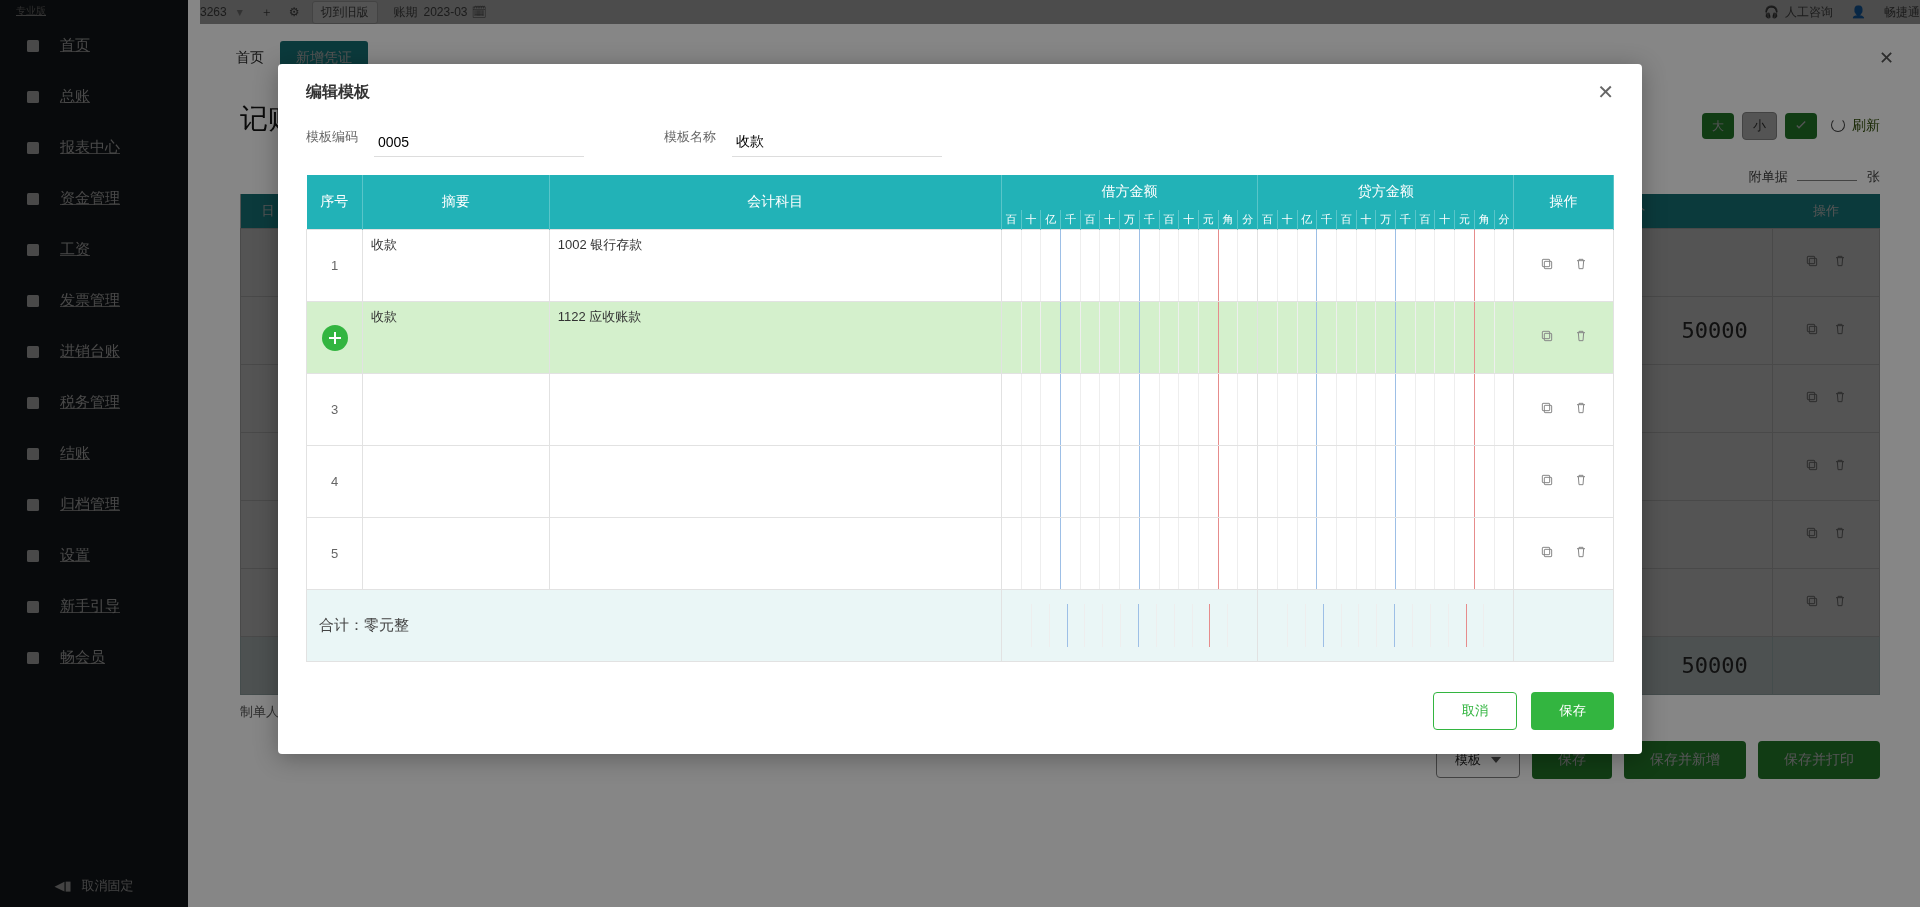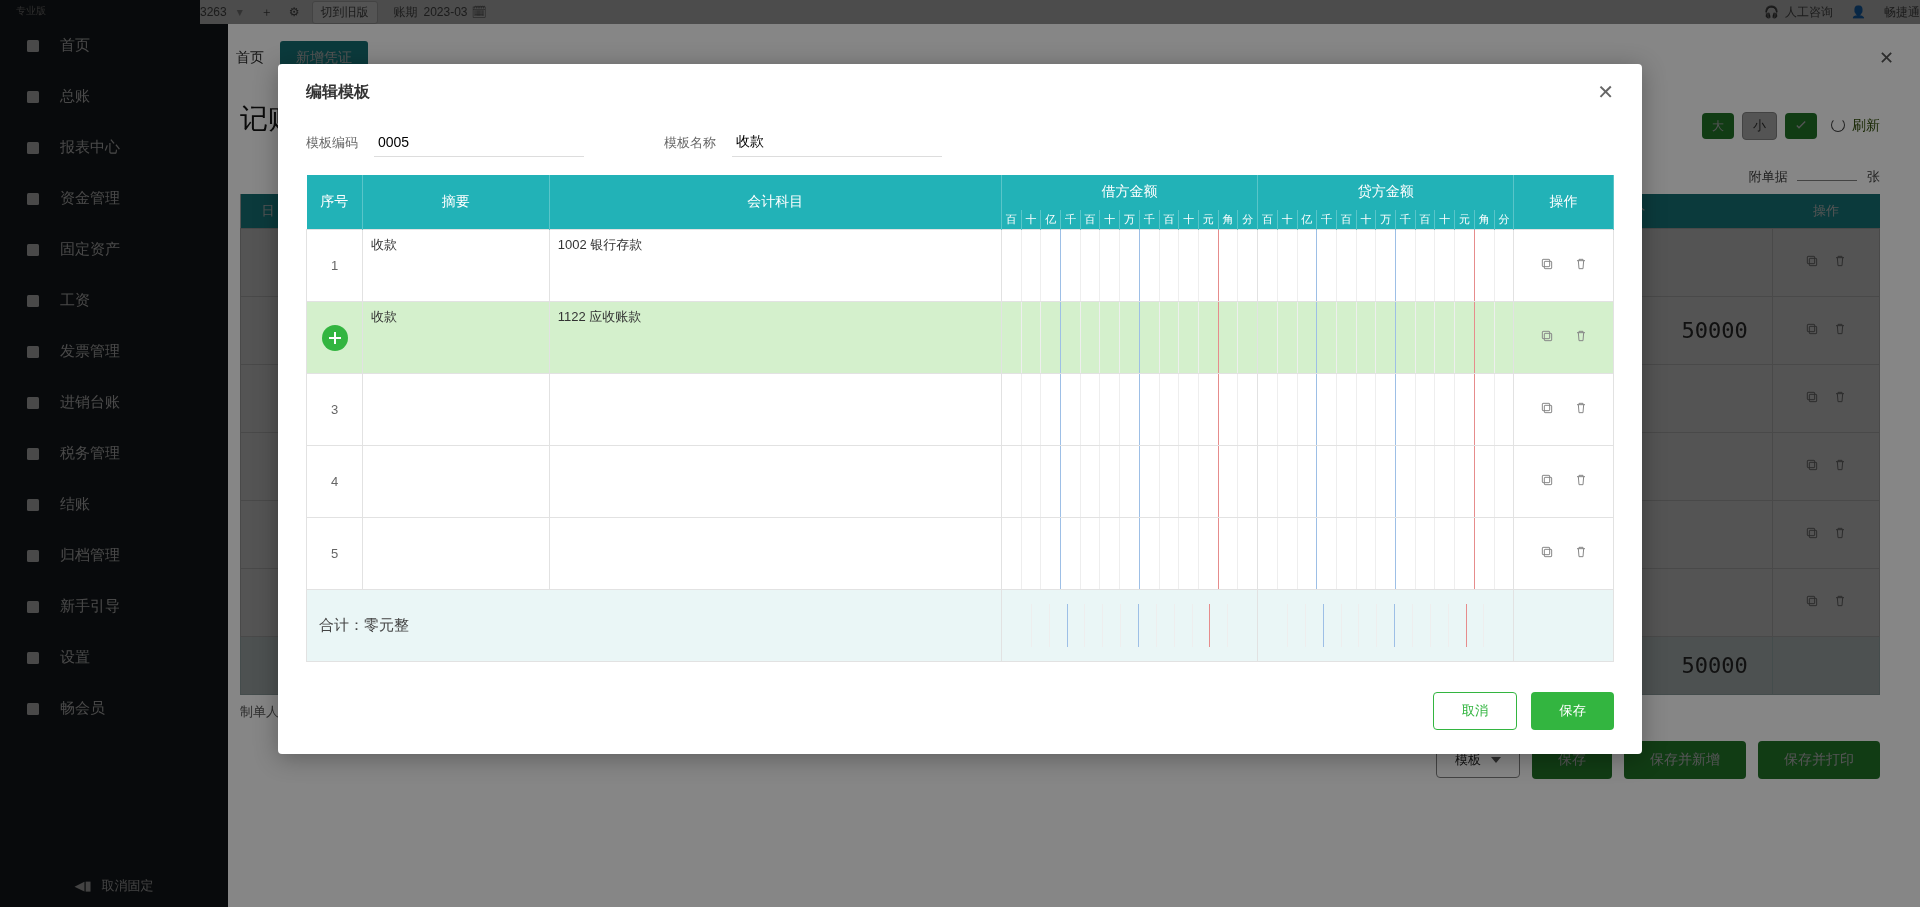--- a/index.html
+++ b/index.html
@@ -1,20 +1,20 @@
 <!DOCTYPE html>
 <html><head>
   <meta charset="utf-8">
   <style>
     * { box-sizing: border-box; margin: 0; padding: 0; }
     body { font-family: "Microsoft YaHei", Arial, sans-serif; font-size: 13px; color: #333; background: #f5f5f5; overflow: hidden; }
     .app { width: 1920px; height: 907px; position: relative; }
 
     
-    .sidebar { position: absolute; left: 0; top: 0; width: 228px; height: 100%; background: #1a1f24; color: #aaa; }
+    .sidebar { position: absolute; left: 0; top: 0; width: 188px; height: 100%; background: #1a1f24; color: #aaa; text-decoration: underline; }
     .sidebar-logo { height: 20px; padding: 4px 16px 0; font-size: 10px; color: #888; }
     .side-item { display: flex; align-items: center; padding: 16px 24px; color: #ddd; cursor: pointer; font-size: 15px; }
     .side-item-icon { width: 22px; height: 18px; margin-right: 14px; }
     .side-item-icon svg { width: 18px; height: 18px; fill: #ddd; }
     .side-footer { position: absolute; bottom: 12px; left: 0; right: 0; text-align: center; color: #ccc; font-size: 13px; }
     .side-footer-icon { display: inline-block; margin-right: 6px; }
 
     
     .topbar { position: absolute; left: 200px; top: 0; right: 0; height: 24px; background: #e6e6e6; display: flex; align-items: center; padding: 0 0; font-size: 12px; color: #555; }
     .topbar .spacer { flex: 1; }
@@ -60,21 +60,21 @@
     .overlay { position: absolute; inset: 0; background: rgba(0,0,0,0.45); display: flex; align-items: flex-start; justify-content: center; padding-top: 64px; }
 
     
     .modal { width: 1364px; background: #fff; border-radius: 4px; box-shadow: 0 4px 24px rgba(0,0,0,0.3); }
     .modal-header { display: flex; align-items: center; padding: 16px 28px; border-bottom: none; }
     .modal-title { font-size: 16px; font-weight: 600; }
     .modal-close { margin-left: auto; font-size: 20px; color: #666; cursor: pointer; }
 
     .modal-body { padding: 8px 28px 20px; }
     .form-row { display: flex; gap: 80px; margin-bottom: 18px; }
-    .form-item { display: flex; align-items: center; gap: 16px; }
+    .form-item { display: flex; align-items: flex-start; gap: 16px; }
     .form-item label { color: #666; font-size: 13px; }
     .form-input { border: none; border-bottom: 1px solid #ddd; padding: 6px 4px; width: 210px; font-size: 14px; outline: none; }
 
     
     .mtable { width: 100%; border-collapse: collapse; }
     .mhead th { background: #22b2b7; color: #fff; font-weight: 500; font-size: 14px; border-right: 1px solid rgba(255,255,255,0.25); }
     .mhead th.unit { font-size: 11px; padding: 2px 0; width: 19px; }
     .mhead th.top { padding: 8px 0; }
     .mhead th.label { padding: 18px 0; }
     .mtable tbody td { border: 1px solid #e2e2e2; height: 72px; }
@@ -133,26 +133,20 @@
         <div class="side-item">
           <span class="side-item-icon"><svg viewBox="0 0 24 24">
               <rect x="4" y="4" width="16" height="16" rx="2"></rect>
             </svg></span>
           <span>资金管理</span>
         </div>
         <div class="side-item">
           <span class="side-item-icon"><svg viewBox="0 0 24 24">
               <rect x="4" y="4" width="16" height="16" rx="2"></rect>
             </svg></span>
-          <span>固定资产</span>
-        </div>
-        <div class="side-item">
-          <span class="side-item-icon"><svg viewBox="0 0 24 24">
-              <rect x="4" y="4" width="16" height="16" rx="2"></rect>
-            </svg></span>
           <span>工资</span>
         </div>
         <div class="side-item">
           <span class="side-item-icon"><svg viewBox="0 0 24 24">
               <rect x="4" y="4" width="16" height="16" rx="2"></rect>
             </svg></span>
           <span>发票管理</span>
         </div>
         <div class="side-item">
           <span class="side-item-icon"><svg viewBox="0 0 24 24">
@@ -175,27 +169,27 @@
         <div class="side-item">
           <span class="side-item-icon"><svg viewBox="0 0 24 24">
               <rect x="4" y="4" width="16" height="16" rx="2"></rect>
             </svg></span>
           <span>归档管理</span>
         </div>
         <div class="side-item">
           <span class="side-item-icon"><svg viewBox="0 0 24 24">
               <rect x="4" y="4" width="16" height="16" rx="2"></rect>
             </svg></span>
+          <span>设置</span>
+        </div>
+        <div class="side-item">
+          <span class="side-item-icon"><svg viewBox="0 0 24 24">
+              <rect x="4" y="4" width="16" height="16" rx="2"></rect>
+            </svg></span>
           <span>新手引导</span>
-        </div>
-        <div class="side-item">
-          <span class="side-item-icon"><svg viewBox="0 0 24 24">
-              <rect x="4" y="4" width="16" height="16" rx="2"></rect>
-            </svg></span>
-          <span>设置</span>
         </div>
         <div class="side-item">
           <span class="side-item-icon"><svg viewBox="0 0 24 24">
               <rect x="4" y="4" width="16" height="16" rx="2"></rect>
             </svg></span>
           <span>畅会员</span>
         </div>
       </div>
     <div class="side-footer">
       <span class="side-footer-icon">◀▮</span>

